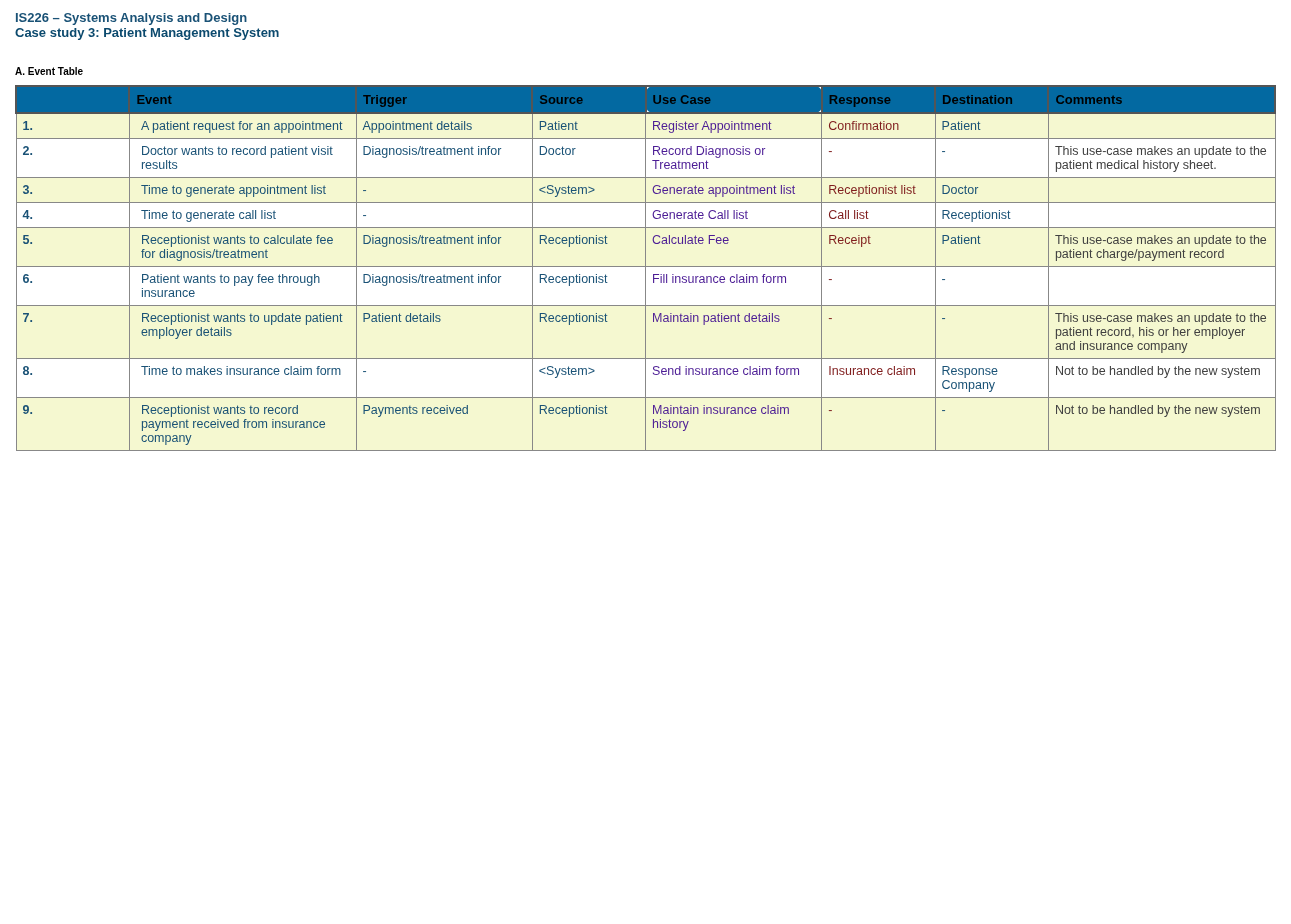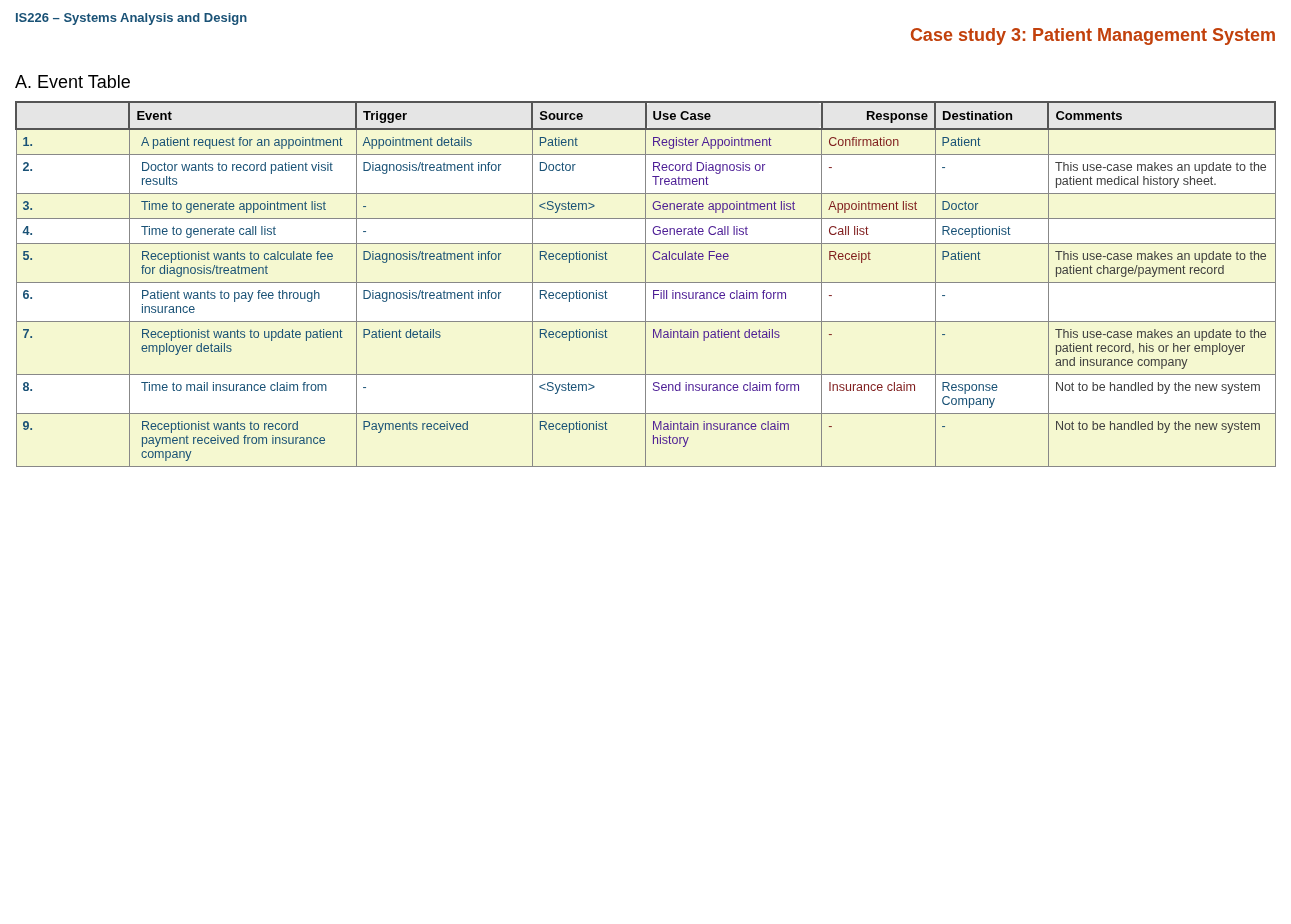--- a/index.html
+++ b/index.html
@@ -12,36 +12,35 @@
     }
     .page-header {
       margin-bottom: 26px;
     }
     .page-header .title1 {
       font-size: 13px;
       font-weight: bold;
       color: #1a5276;
     }
     .page-header .title2 {
-      font-size: 18px;
+      font-size: 13px;
       font-weight: bold;
-      color: #c2410c;
-      text-align: right;
+      color: #0c4a6e;
     }
     .section-title {
-      font-size: 18px;
-      font-weight: normal;
+      font-size: 10px;
+      font-weight: bold;
       margin: 15px 0 8px 0;
     }
     table {
       border-collapse: collapse;
       width: 100%;
     }
     th {
-      background-color: #e5e5e5;
+      background-color: #0369a1;
       border: 2px solid #555;
       padding: 5px 6px;
       font-weight: bold;
       font-size: 13px;
       text-align: left;
       vertical-align: top;
     }
     td {
       border: 1px solid #888;
       padding: 5px 6px;
@@ -56,21 +55,21 @@
     }
     .num-col {
       width: 28px;
       font-weight: bold;
       color: #1a5276;
     }
     .event-col { width: 18%; }
     .trigger-col { width: 14%; }
     .source-col { width: 9%; }
     .usecase-col { width: 14%; border-radius: 7px; }
-    .response-col { width: 9%; text-align: right; }
+    .response-col { width: 9%; }
     .dest-col { width: 9%; }
     .comments-col { width: 18%; }
 
     td.event { color: #1a5276; font-weight: normal; padding-left: 11px; }
     td.trigger { color: #1a5276; }
     td.source { color: #1a5276; }
     td.usecase { color: #4c1d95; }
     td.response { color: #7f1d1d; }
     td.dest { color: #1a5276; }
     td.comments { color: #404040; }
@@ -119,21 +118,21 @@
         <td class="response">-</td>
         <td class="dest">-</td>
         <td class="comments">This use-case makes an update to the patient medical history sheet.</td>
       </tr>
       <tr class="row-light">
         <td class="num">3.</td>
         <td class="event">Time to generate appointment list</td>
         <td class="trigger">-</td>
         <td class="source">&lt;System&gt;</td>
         <td class="usecase">Generate appointment list</td>
-        <td class="response">Appointment list</td>
+        <td class="response">Receptionist list</td>
         <td class="dest">Doctor</td>
         <td class="comments"></td>
       </tr>
       <tr class="row-white">
         <td class="num">4.</td>
         <td class="event">Time to generate call list</td>
         <td class="trigger">-</td>
         <td class="source"></td>
         <td class="usecase">Generate Call list</td>
         <td class="response">Call list</td>
@@ -165,21 +164,21 @@
         <td class="event">Receptionist wants to update patient employer details</td>
         <td class="trigger">Patient details</td>
         <td class="source">Receptionist</td>
         <td class="usecase">Maintain patient details</td>
         <td class="response">-</td>
         <td class="dest">-</td>
         <td class="comments">This use-case makes an update to the patient record, his or her employer and insurance company</td>
       </tr>
       <tr class="row-white">
         <td class="num">8.</td>
-        <td class="event">Time to mail insurance claim from</td>
+        <td class="event">Time to makes insurance claim form</td>
         <td class="trigger">-</td>
         <td class="source">&lt;System&gt;</td>
         <td class="usecase">Send insurance claim form</td>
         <td class="response">Insurance claim</td>
         <td class="dest">Response Company</td>
         <td class="comments">Not to be handled by the new system</td>
       </tr>
       <tr class="row-light">
         <td class="num">9.</td>
         <td class="event">Receptionist wants to record payment received from insurance company</td>

